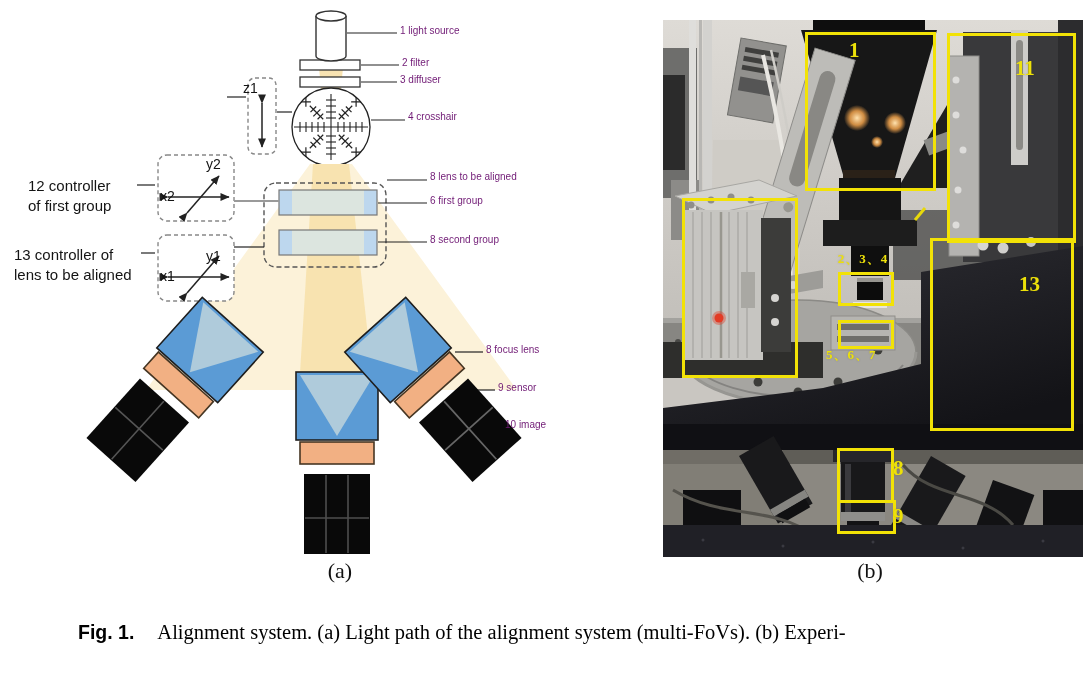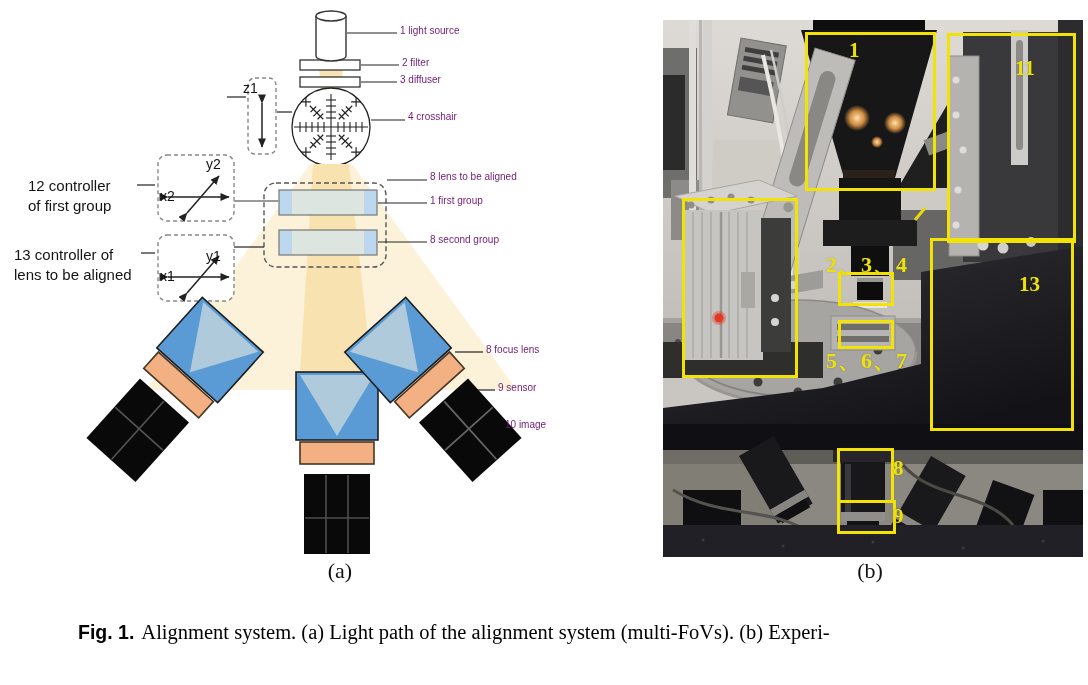--- a/index.html
+++ b/index.html
@@ -10,24 +10,24 @@
   .alabel{position:absolute;font-size:10px;color:#701a75;white-space:nowrap}
   .ctrl{position:absolute;font-size:15px;color:#141414;line-height:20px;white-space:nowrap}
   .axlabel{position:absolute;font-size:14px;color:#141414;white-space:nowrap}
   .ptag{position:absolute;width:60px;text-align:center;color:#111;
         font-family:"Liberation Serif",serif;font-size:22px}
   #panel-b{position:absolute;left:663px;top:20px;width:420px;height:537px;overflow:hidden;background:#c9c6c1}
   #panel-b svg{position:absolute;left:0;top:0}
   .ybox{position:absolute;border:3px solid #F2E206}
   .ynum{position:absolute;color:#EDE10A;font-family:"Liberation Serif",serif;
         font-weight:bold;font-size:21px;text-shadow:0 0 2px rgba(60,50,0,.25);white-space:nowrap}
-  .ynum.small{font-size:22px;letter-spacing:1px}
+  .ynum.small{font-size:13px;letter-spacing:1px}
   #caption{position:absolute;left:78px;top:616px;width:950px;color:#000;
            font-family:"Liberation Serif",serif;font-size:20.5px;line-height:32px}
-  .cap-label{font-family:"Liberation Sans",sans-serif;font-weight:bold;font-size:19.5px;margin-right:7px}
+  .cap-label{font-family:"Liberation Sans",sans-serif;font-weight:bold;font-size:19.5px;margin-right:23px}
 </style>
 </head>
 <body>
 
 <div id="panel-a">
 <svg width="645" height="612" viewBox="0 0 645 612">
   <defs>
     <marker id="ah" viewBox="0 0 8 8" markerWidth="7" markerHeight="7" refX="6.5" refY="3" orient="auto">
       <path d="M0,0 L7,3 L0,6 Z" fill="#222"></path>
     </marker>
@@ -175,21 +175,21 @@
           <line x1="9" y1="140" x2="73" y2="140"></line>
     </g>
   </g>
 </svg>
 
   <div class="alabel" style="left:400px;top:25px">1 light source</div>
   <div class="alabel" style="left:402px;top:57px">2 filter</div>
   <div class="alabel" style="left:400px;top:74px">3 diffuser</div>
   <div class="alabel" style="left:408px;top:111px">4 crosshair</div>
   <div class="alabel" style="left:430px;top:171px">8 lens to be aligned</div>
-  <div class="alabel" style="left:430px;top:195px">1 first group</div>
+  <div class="alabel" style="left:430px;top:195px">6 first group</div>
   <div class="alabel" style="left:430px;top:234px">8 second group</div>
   <div class="alabel" style="left:486px;top:344px">8 focus lens</div>
   <div class="alabel" style="left:498px;top:382px">9 sensor</div>
   <div class="alabel" style="left:505px;top:419px">10 image</div>
 
   <div class="ctrl" style="left:28px;top:176px">
     <span>12 controller</span><br>
     <span>of first group</span>
   </div>
   <div class="ctrl" style="left:14px;top:245px">
@@ -390,21 +390,21 @@
   <div class="ybox" style="left:19px;top:178px;width:110px;height:174px"></div>
   <div class="ybox" style="left:175px;top:252px;width:50px;height:28px"></div>
   <div class="ybox" style="left:175px;top:300px;width:50px;height:23px"></div>
   <div class="ybox" style="left:267px;top:218px;width:138px;height:187px"></div>
   <div class="ybox" style="left:174px;top:428px;width:51px;height:49px"></div>
   <div class="ybox" style="left:174px;top:480px;width:53px;height:28px"></div>
 
   <div class="ynum" style="left:186px;top:18px">1</div>
   <div class="ynum" style="left:352px;top:36px">11</div>
   <div class="ynum small" style="left:163px;top:230px;width:74px;text-align:center">2、3、4</div>
-  <div class="ynum small" style="left:163px;top:326px;width:74px;text-align:center">5、6、7</div>
+  <div class="ynum small" style="left:163px;top:326px;width:74px;">5、6、7</div>
   <div class="ynum" style="left:356px;top:252px">13</div>
   <div class="ynum" style="left:230px;top:436px">8</div>
   <div class="ynum" style="left:230px;top:484px">9</div>
 </div>
 
 <div id="caption">
   <span class="cap-label">Fig. 1.</span><span>Alignment system. (a) Light path of the alignment system (multi-FoVs). (b) Experi-</span><br>
 </div>
 
 </body></html>

